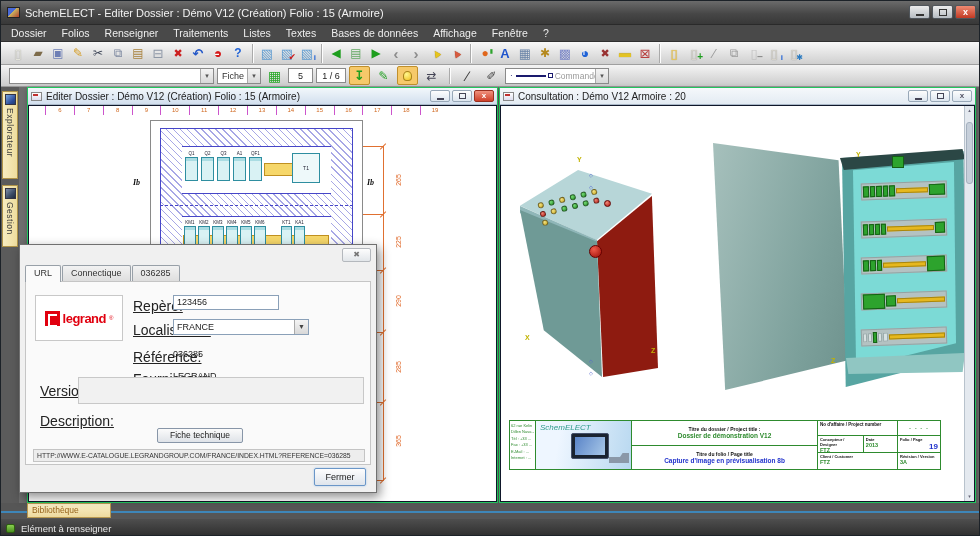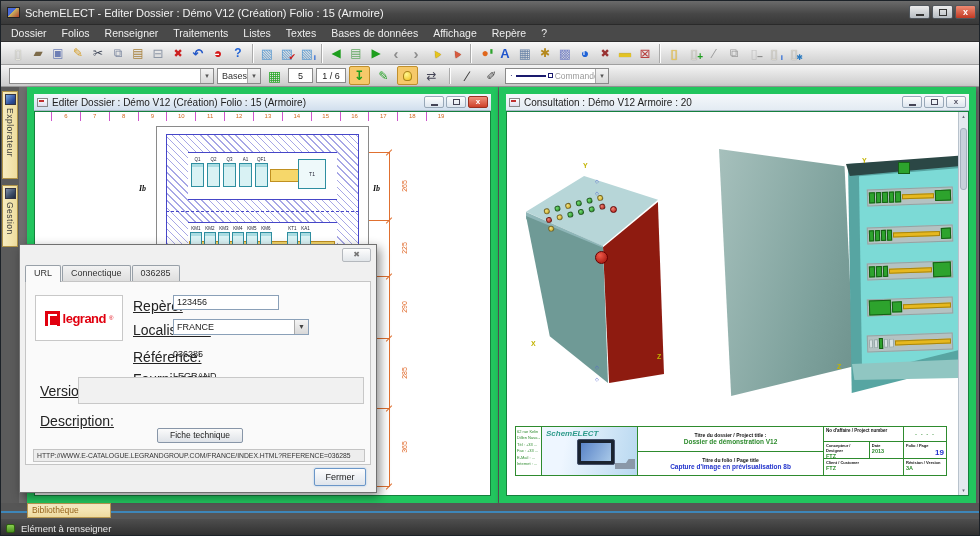--- a/index.html
+++ b/index.html
@@ -41,21 +41,21 @@
 
   
   .sidestrip{position:absolute;left:0;top:86px;width:18px;height:416px;background:#5b5b5b;}
   .vtab{position:absolute;left:1px;width:16px;background:linear-gradient(90deg,#f7ecc0,#eedd9e);border:1px solid #b09448;display:flex;flex-direction:column;align-items:center;padding-top:2px;}
   .vicon{width:11px;height:11px;border:1px solid #334;margin-bottom:3px;flex:none;}
   .vicon.explorer{background:linear-gradient(135deg,#79a8e0,#2a4a98 70%,#23406e);}
   .vicon.gestion{background:linear-gradient(135deg,#8090a8,#3c4c66 60%,#202c40);}
   .vlabel{writing-mode:vertical-rl;font-size:8.5px;color:#3c3c3c;letter-spacing:.5px;}
 
   
-  .cwin{position:absolute;background:#15803d;border:7px solid #22c55e;box-shadow:1px 2px 5px rgba(0,0,0,.35);}
+  .cwin{position:absolute;background:#0f172a;border:1px solid #22c55e;box-shadow:1px 2px 5px rgba(0,0,0,.35);}
   .ctitle{height:17px;background:linear-gradient(#f2f7fb,#d2dfee);border-bottom:1px solid #aab8c8;display:flex;align-items:center;padding:0 3px;font-size:10px;color:#222;}
   .cicon{width:11px;height:9px;margin-right:4px;flex:none;border:1px solid #888;background:linear-gradient(#fff,#dde);position:relative;}
   .cicon::after{content:"";position:absolute;left:1px;top:1px;width:5px;height:2px;background:#c03030;}
   .cbtns{margin-left:auto;display:flex;gap:2px;}
   .cbtn{width:20px;height:12px;border:1px solid #98a8b8;border-radius:2px;background:linear-gradient(#fdfdfd,#dde6ef);display:flex;align-items:center;justify-content:center;}
   .cbtn.close-act{background:linear-gradient(#f0927e,#ce402a);border-color:#9a3020;}
   .cg-min{width:7px;height:2px;background:#445;margin-top:5px;}
   .cg-max{width:7px;height:6px;border:1px solid #445;}
   .cg-x{font-size:8px;font-weight:bold;color:#fff;line-height:1;}
   .cg-x.gray{color:#556;}
@@ -119,21 +119,21 @@
   .wbx{position:static!important;height:9px;background:#d8e2e2;border:1px solid #9aa;}
   .yb{position:static!important;height:5px;background:#e6b81e;border:1px solid #a8860e;flex:1;}
   .w4{width:4px;} .w5{width:5px;} .w6{width:6px;} .w10{width:10px;} .w16{width:16px;} .w18{width:18px;} .w22{width:22px;}
 
   
   .tblock{left:8px;top:314px;width:432px;height:50px;border:1px solid #2e8b2e;display:flex;background:#fff;}
   .tblock *{position:static!important;}
   .tbA{width:26px;border-right:1px solid #2e8b2e;padding:2px 1px;overflow:hidden;}
   .aline{display:block;font-size:4px;line-height:1.6;color:#2e8b2e;white-space:nowrap;}
   .tbB{width:96px;border-right:1px solid #2e8b2e;position:relative!important;background:linear-gradient(100deg,#eef6ff 25%,#b8d8f0);overflow:hidden;}
-  .brand{position:absolute!important;top:2px;left:4px;font-size:8px;font-weight:bold;font-style:italic;color:#2e9b8b;}
+  .brand{position:absolute!important;top:2px;left:4px;font-size:8px;font-weight:normal;font-style:italic;color:#2e9b8b;}
   .mon{position:absolute!important;right:22px;top:12px;width:38px;height:26px;background:#1a2330;border:1px solid #44506a;border-radius:2px;}
   .mscr{position:absolute!important;left:3px;top:3px;right:3px;bottom:3px;background:linear-gradient(120deg,#5a84c8,#a8c8e8);}
   .trk{position:absolute!important;right:2px;top:32px;width:20px;height:10px;background:#8a98a8;clip-path:polygon(0 40%,55% 40%,68% 0,100% 0,100% 100%,0 100%);}
   .tbC{width:186px;border-right:1px solid #2e8b2e;display:flex;flex-direction:column;}
   .tbCrow{flex:1;display:flex;flex-direction:column;align-items:center;justify-content:center;}
   .tbCrow.first{border-bottom:1px solid #2e8b2e;}
   .tlab{font-size:5px;font-weight:bold;color:#111;}
   .tvalg{font-size:6.5px;font-weight:bold;color:#2e8b2e;}
   .tvalb{font-size:6.5px;font-weight:bold;color:#2233cc;}
   .tbD{width:80px;border-right:1px solid #2e8b2e;display:flex;flex-direction:column;}
@@ -207,21 +207,21 @@
   <div class="menubar">
 
   <span class="menu">Dossier</span>
       <span class="menu">Folios</span>
       <span class="menu">Renseigner</span>
       <span class="menu">Traitements</span>
       <span class="menu">Listes</span>
       <span class="menu">Textes</span>
       <span class="menu">Bases de données</span>
       <span class="menu">Affichage</span>
-      <span class="menu">Repère</span>
+      <span class="menu">Fenêtre</span>
       <span class="menu">?</span>
     </div>
 
   <div class="tb1">
     <span class="tbg">
 
     <span class="tbtn" title="new-document-icon">
           <span class="g" style="color:#fdfdf2;text-shadow:0 0 1px #555;font-size:13px">▯</span>
           <span class="ov"></span>
         </span>
@@ -387,21 +387,21 @@
         </span>
       </span>
   </div>
 
   <div class="tb2">
     <span class="cmb" style="width:205px;">
         <span></span>
         <span class="cmbarrow">▾</span>
       </span>
     <span class="cmb" style="width:44px;">
-        <span>Bases</span>
+        <span>Fiche</span>
         <span class="cmbarrow">▾</span>
       </span>
     <span class="tgl">
         <span style="color:#28a828;font-size:14px;">▦</span>
       </span>
     <span class="numbox">5</span>
     <span class="numbox" style="width:30px;">1 / 6</span>
     <span class="tgl active">
         <span style="color:#1e9e1e;font-size:13px;font-weight:bold;">↧</span>
       </span>

